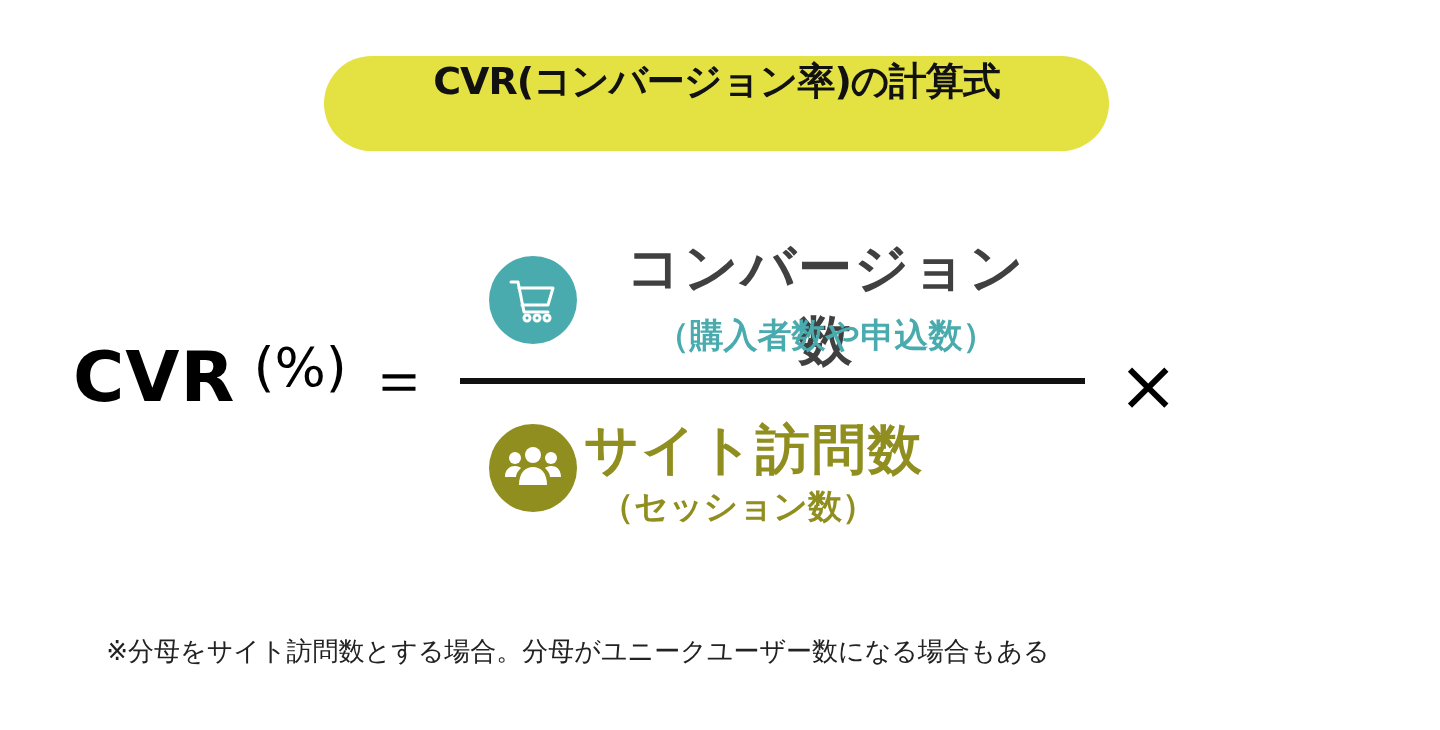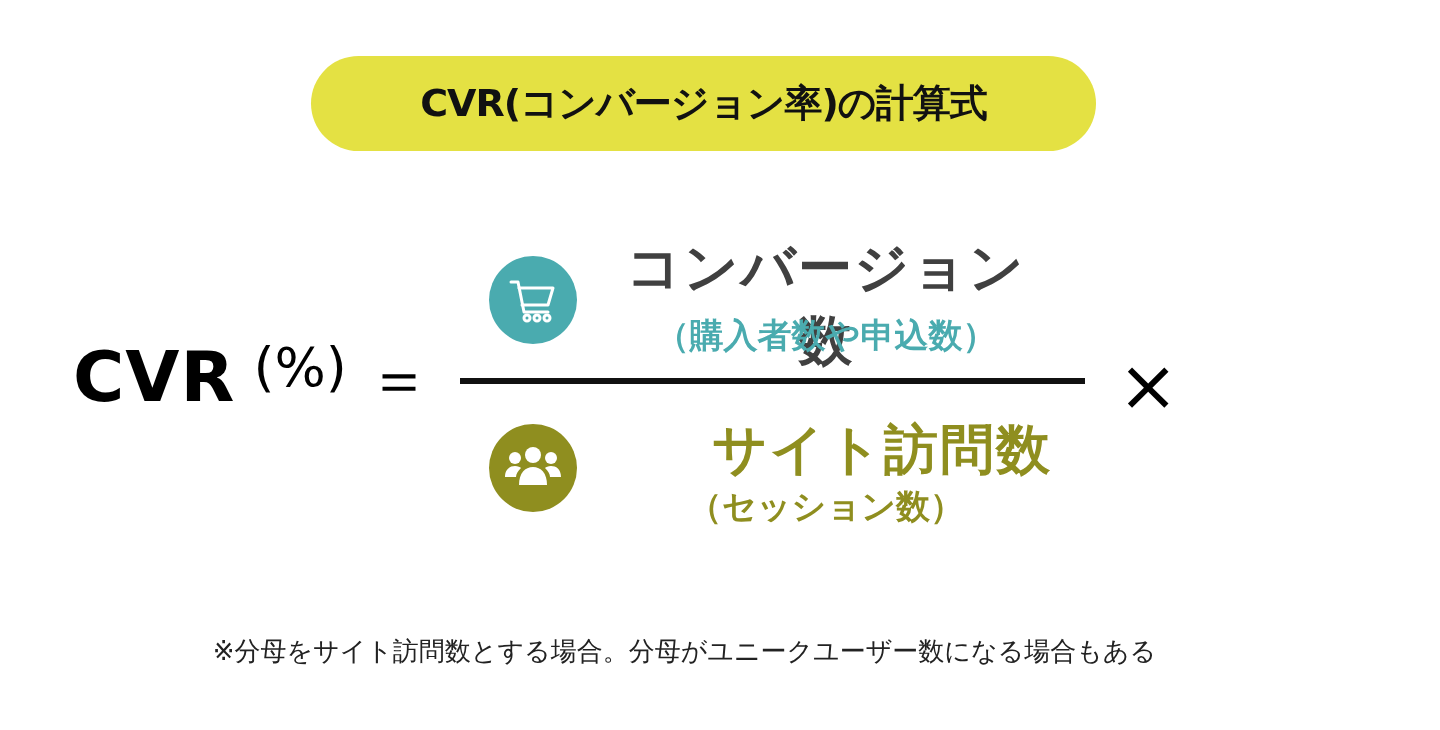--- a/index.html
+++ b/index.html
@@ -1,23 +1,23 @@
 <!DOCTYPE html>
 <html><head>
 <meta charset="utf-8">
 <style>
   html, body { margin: 0; padding: 0; }
   body {
     width: 1440px; height: 730px; background: #ffffff; position: relative; overflow: hidden;
     font-family: "DejaVu Sans", "Liberation Sans", sans-serif; color: #000;
   }
   .pill {
-    position: absolute; left: 311px; top: 56px; width: 785px; height: 95px;
+    position: absolute; left: 324px; top: 56px; width: 785px; height: 95px;
     background: #e4e143; border-radius: 48px;
-    display: flex; align-items: center; justify-content: center;
+    display: flex; justify-content: center;
   }
   .pill-text { font-size: 38px; font-weight: bold; letter-spacing: -1px; color: #111; }
   .lhs {
     position: absolute; left: 73px; top: 336px; height: 100px;
     display: flex; align-items: flex-start; white-space: nowrap;
   }
   .lhs-cvr { font-size: 70px; font-weight: bold; letter-spacing: 1px; }
   .lhs-pct { font-size: 54px; margin-left: 18px; }
   .lhs-eq { font-size: 64px; margin-left: 20px; }
   .frac-line {
@@ -31,35 +31,35 @@
   .icon-people { left: 489px; top: 424px; background: #8f8e1f; }
   .num-main {
     position: absolute; left: 600px; top: 232px; width: 452px; text-align: center;
     font-size: 54px; font-weight: bold; color: #404040; letter-spacing: 2px;
   }
   .num-sub {
     position: absolute; left: 600px; top: 313px; width: 452px; text-align: center;
     font-size: 34px; font-weight: bold; color: #4aabaf;
   }
   .den-main {
-    position: absolute; left: 600px; top: 414px; width: 452px; text-align: right;
+    position: absolute; left: 584px; top: 414px; width: 452px; text-align: left;
     font-size: 54px; font-weight: bold; color: #8f8e1f; letter-spacing: 2px;
   }
   .den-sub {
-    position: absolute; left: 600px; top: 484px; width: 452px; text-align: center;
+    position: absolute; left: 600px; top: 484px; width: 452px; 
     font-size: 34px; font-weight: bold; color: #8f8e1f;
   }
   .rhs {
     position: absolute; left: 1118px; top: 330px; height: 110px;
     display: flex; align-items: center; white-space: nowrap;
   }
   .rhs-times { font-size: 72px; margin-right: 22px; }
   .rhs-num { font-size: 84px; font-weight: bold; }
   .footnote {
-    position: absolute; left: 0; top: 634px; width: 1156px; text-align: right;
+    position: absolute; left: 0; top: 634px; width: 1156px; text-align: center;
     font-size: 26px; color: #222;
   }
 </style>
 </head>
 <body>
 
 <div class="pill">
   <span class="pill-text">CVR(コンバージョン率)の計算式</span>
 </div>
 

